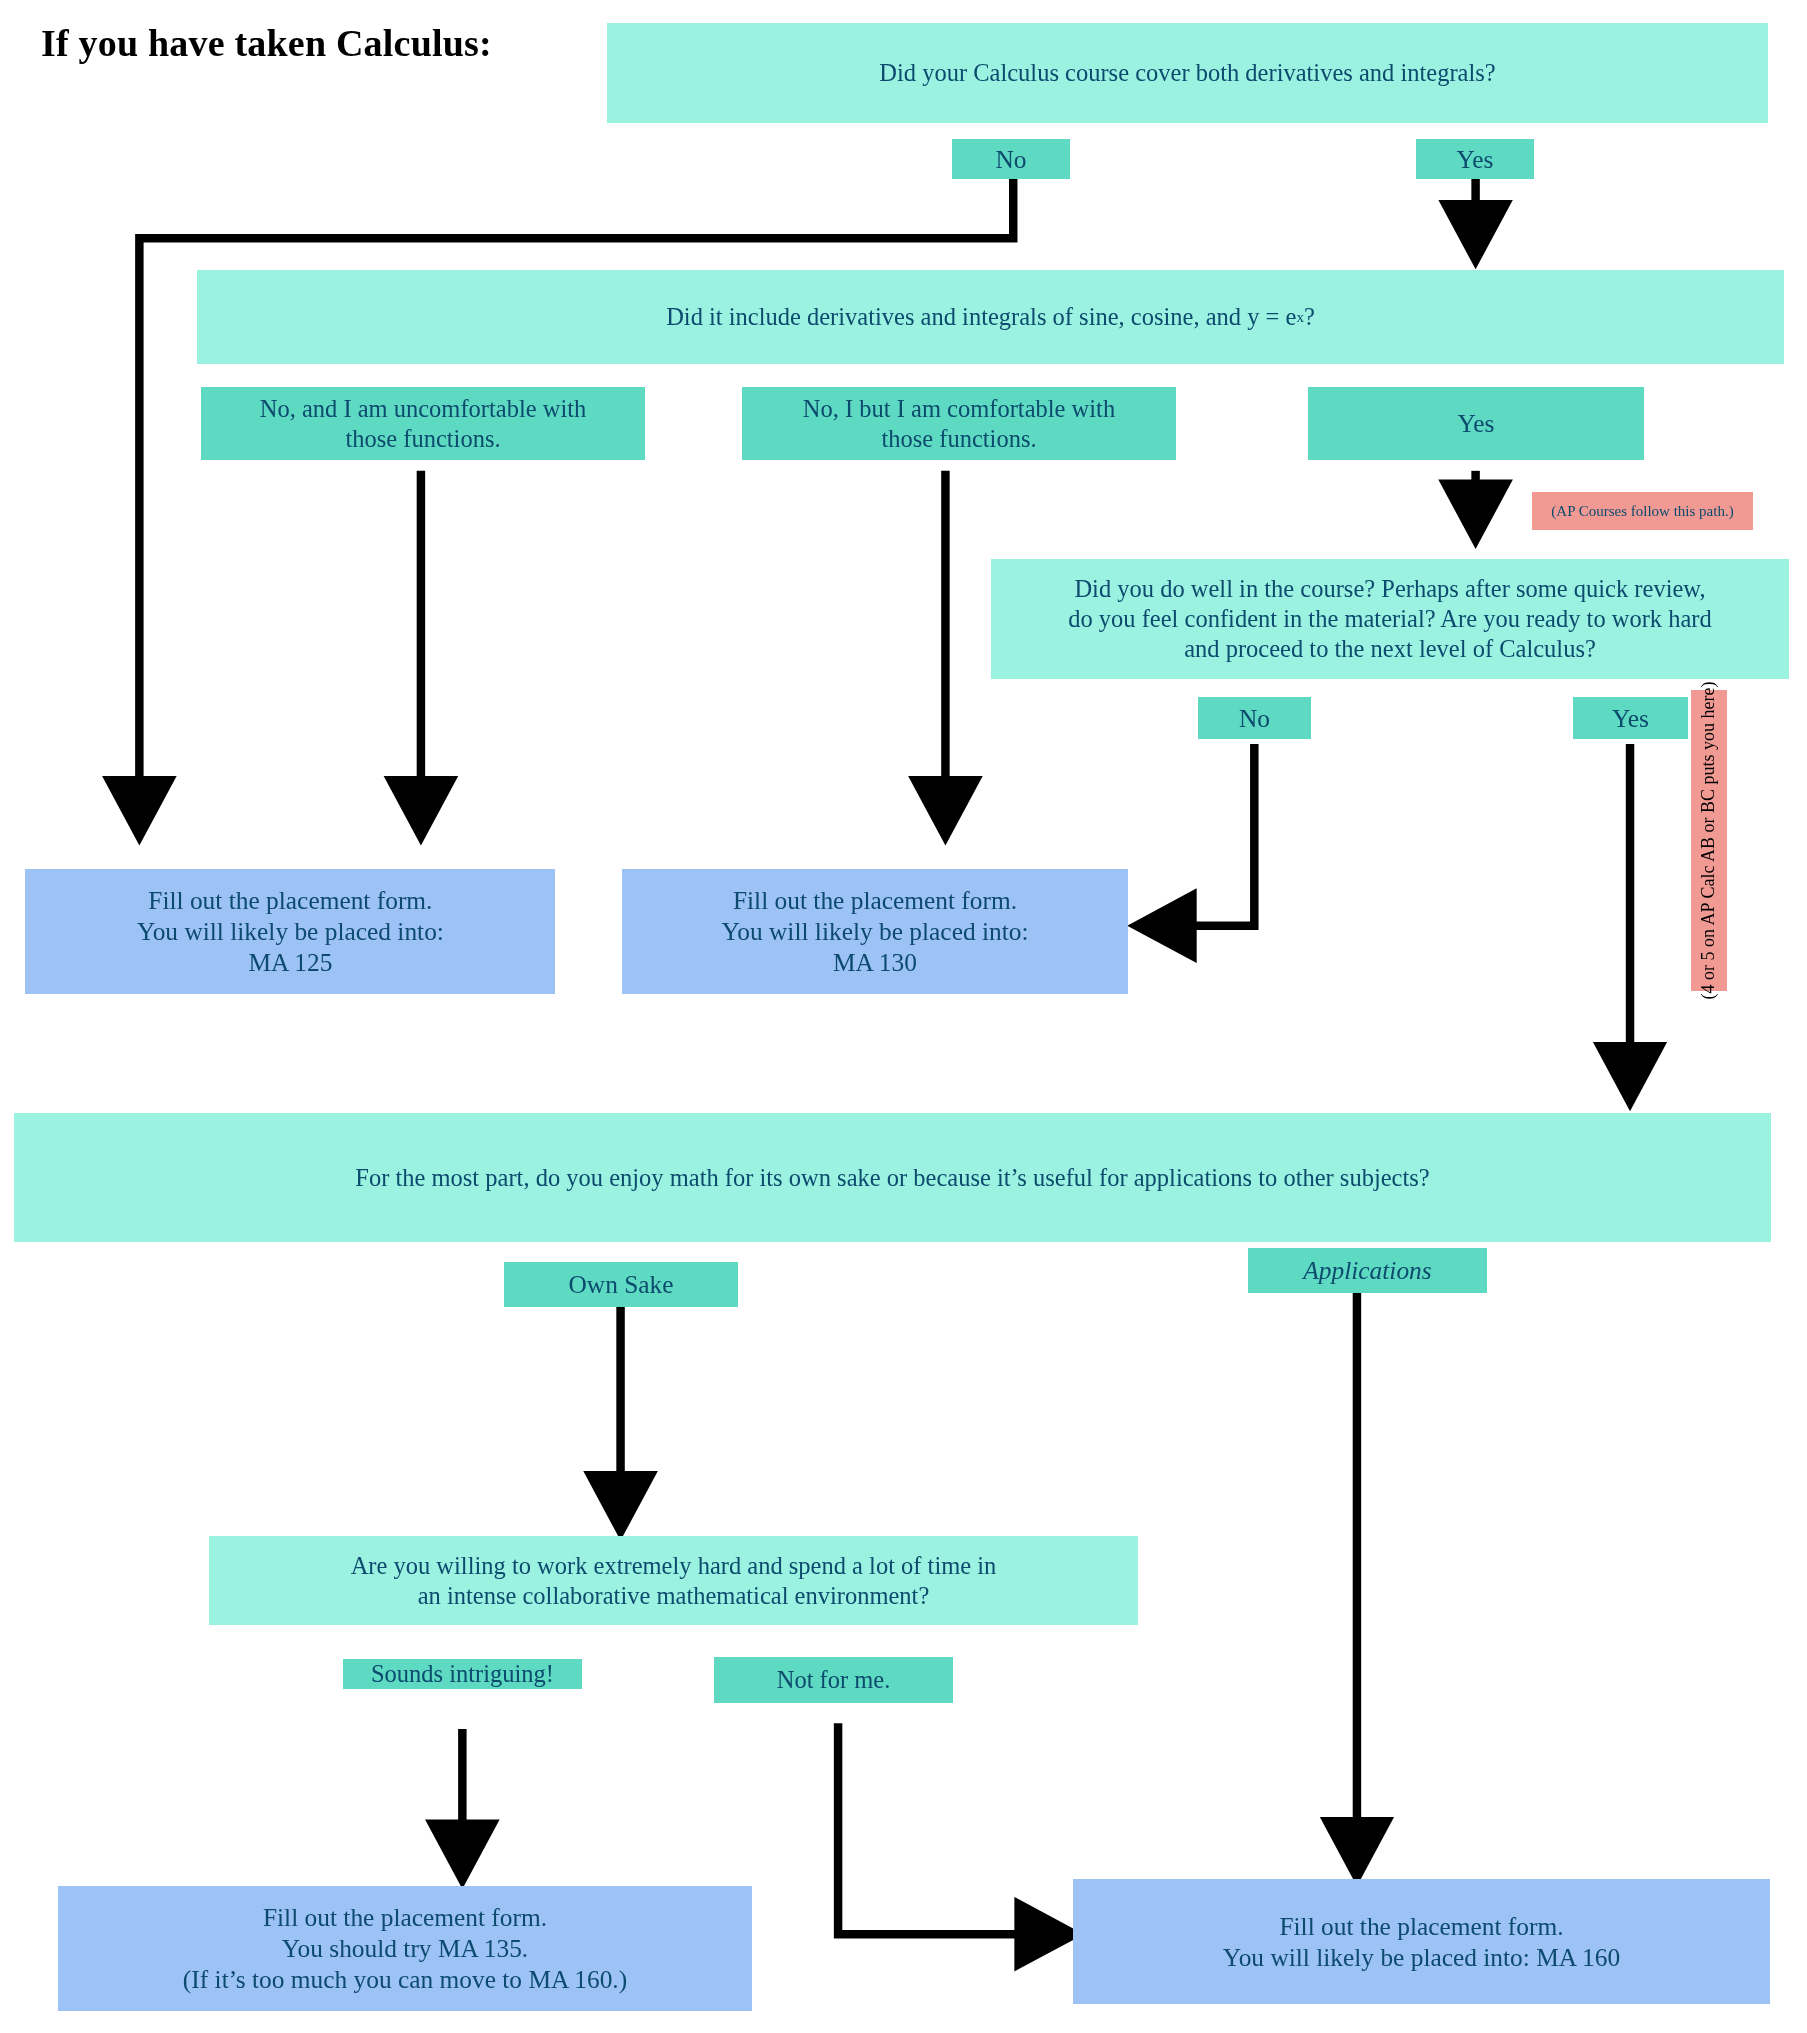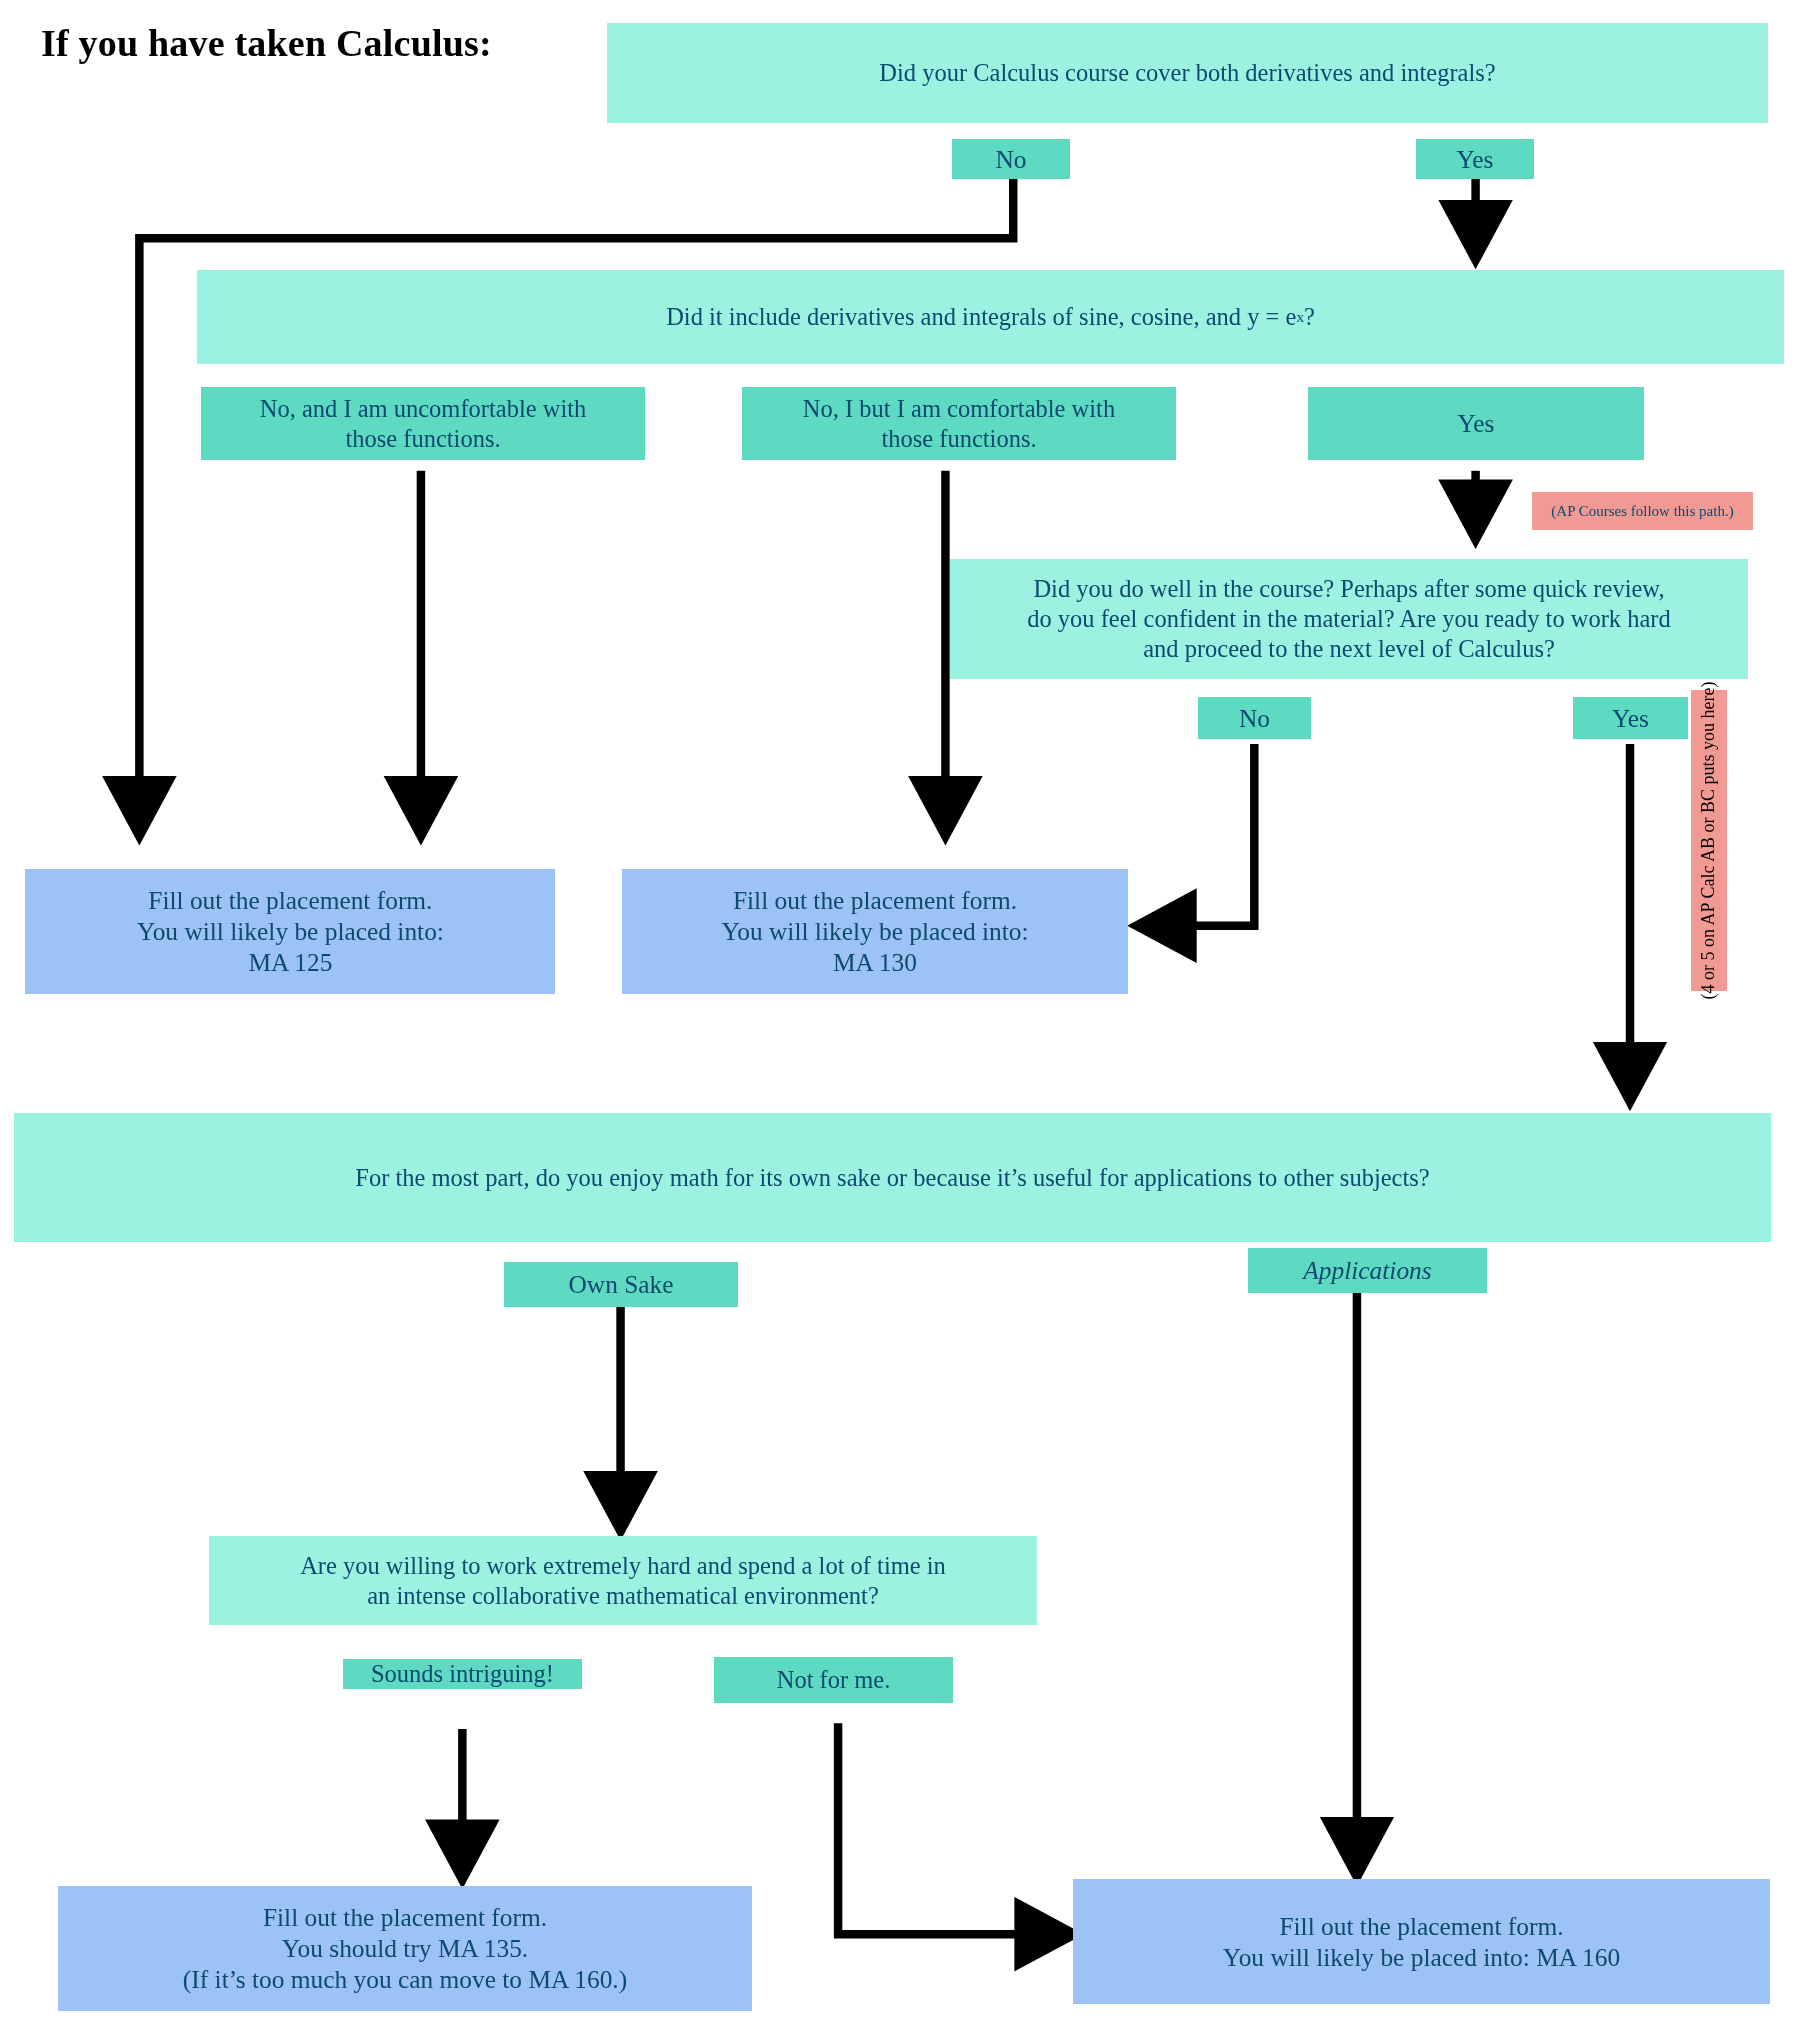--- a/index.html
+++ b/index.html
@@ -110,21 +110,21 @@
   <div class="node opt-dark" style="left:201px; top:387px; width:444px; height:73px; font-size:24.5px;">No, and I am uncomfortable with
 those functions.</div>
 
   <div class="node opt-dark" style="left:742px; top:387px; width:434px; height:73px; font-size:24.5px;">No, I but I am comfortable with
 those functions.</div>
 
   <div class="node opt-dark" style="left:1308px; top:387px; width:336px; height:73px; font-size:25.4px;">Yes</div>
 
   <div class="node note" style="left:1532px; top:492px; width:221px; height:38px; font-size:15px;">(AP Courses follow this path.)</div>
 
-  <div class="node q-light" style="left:950px; top:559px; width:798px; height:120px; font-size:24.5px;">Did you do well in the course? Perhaps after some quick review,
+  <div class="node q-light" style="left:991px; top:559px; width:798px; height:120px; font-size:24.5px;">Did you do well in the course? Perhaps after some quick review,
 do you feel confident in the material? Are you ready to work hard
 and proceed to the next level of Calculus?</div>
 
   <div class="node opt-dark" style="left:1198px; top:697px; width:113px; height:42px; font-size:25.4px;">No</div>
 
   <div class="node opt-dark" style="left:1573px; top:697px; width:115px; height:42px; font-size:25.4px;">Yes</div>
 
   <div class="vnote" style="left:1691px; top:690px; width:36px; height:301px;">
     <span>(4 or 5 on AP Calc AB or BC puts you  here)</span>
   </div>
@@ -136,21 +136,21 @@
   <div class="node result" style="left:622px; top:869px; width:506px; height:125px; font-size:25.4px;">Fill out the placement form.
 You will likely be placed into:
 MA 130</div>
 
   <div class="node q-light" style="left:14px; top:1113px; width:1757px; height:129px; font-size:24.5px;">For the most part, do you enjoy math for its own sake or because it’s useful for applications to other subjects?</div>
 
   <div class="node opt-dark" style="left:504px; top:1262px; width:234px; height:45px; font-size:25.4px;">Own Sake</div>
 
   <div class="node opt-dark" style="left:1248px; top:1248px; width:239px; height:45px; font-size:25.4px;font-style:italic;">Applications</div>
 
-  <div class="node q-light" style="left:209px; top:1536px; width:828px; height:89px; font-size:24.5px;">Are you willing to work extremely hard and spend a lot of time in
+  <div class="node q-light" style="left:209px; top:1536px; width:929px; height:89px; font-size:24.5px;">Are you willing to work extremely hard and spend a lot of time in
 an intense collaborative  mathematical environment?</div>
 
   <div class="node opt-dark" style="left:343px; top:1659px; width:239px; height:30px; font-size:24.5px;">Sounds intriguing!</div>
 
   <div class="node opt-dark" style="left:714px; top:1657px; width:239px; height:46px; font-size:24.5px;">Not for me.</div>
 
   <div class="node result" style="left:58px; top:1886px; width:694px; height:125px; font-size:25.4px;">Fill out the placement form.
 You should try MA 135.
 (If it’s too much you can move to MA 160.)</div>
 

